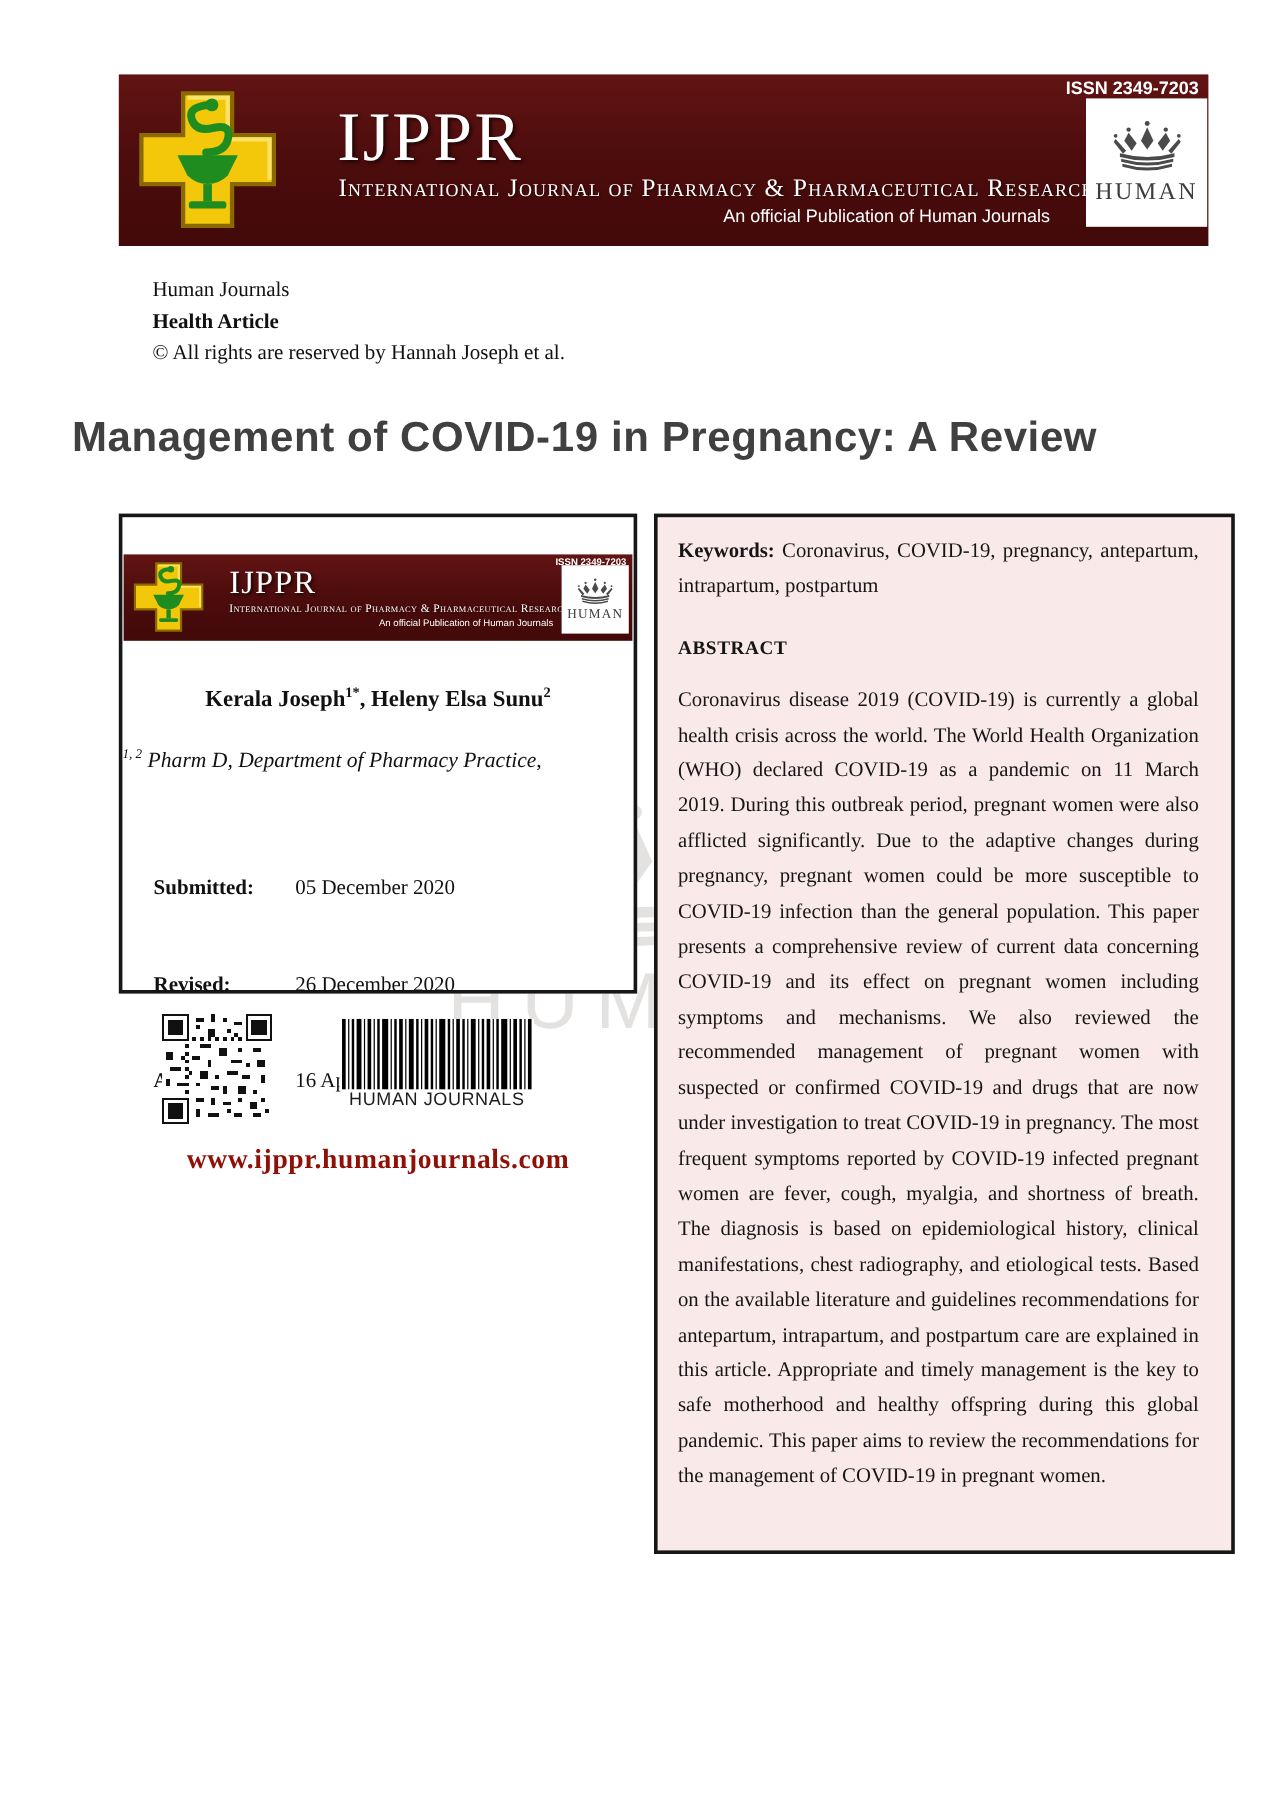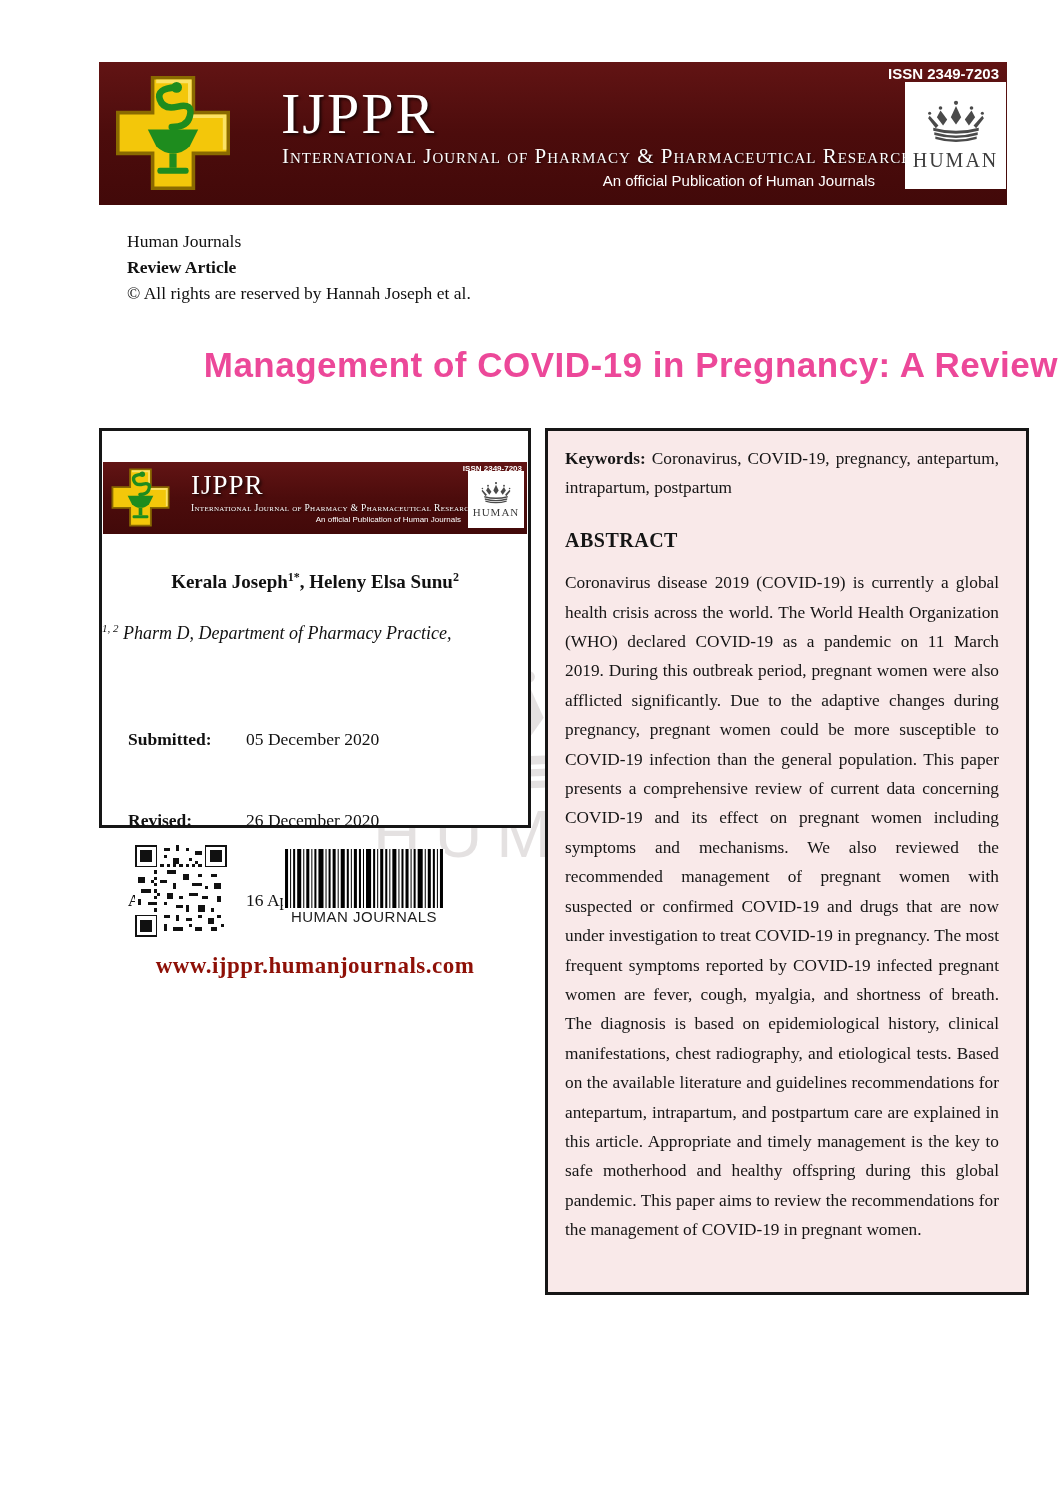--- a/index.html
+++ b/index.html
@@ -28,22 +28,22 @@
   .banner-main .human-box { right:1px; top:20px; width:101px; height:107px; }
   .banner-main .human-box svg { width:62px; height:48px; }
   .human-word { font-family:"Liberation Serif", serif; color:#3d3d3d; letter-spacing:2px; }
   .banner-main .human-word { font-size:20px; margin-top:2px; }
 
   
   .meta { position:absolute; left:127px; top:228px; font-size:17.5px; line-height:26px; z-index:2; }
   .meta .bold { font-weight:bold; }
 
   
-  .page-title { position:absolute; left:60px; right:0; top:345px; text-align:right; z-index:2;
-    font-family:"Liberation Sans", sans-serif; font-weight:700; font-size:35px; color:#ec4899; letter-spacing:0.5px; }
+  .page-title { position:absolute; left:60px; right:0; top:345px; text-align:left; z-index:2;
+    font-family:"Liberation Sans", sans-serif; font-weight:700; font-size:35px; color:#404040; letter-spacing:0.5px; }
 
   
   .author-card { position:absolute; left:99px; top:428px; width:432px; height:400px; background:#fff; border:3px solid #161616; z-index:2; }
   .banner-mini { position:relative; margin:31px 1px 0 1px; height:72px; }
   .banner-mini .issn { top:2px; right:5px; font-size:8px; }
   .banner-mini .cross-logo { left:7px; top:5px; width:61px; height:61px; }
   .banner-mini .acronym { position:absolute; left:88px; top:8px; font-size:27px; letter-spacing:1px; }
   .banner-mini .subtitle { position:absolute; left:88px; top:40px; font-size:9.6px; letter-spacing:.3px; }
   .banner-mini .tagline { position:absolute; right:66px; top:53px; font-size:8px; }
   .banner-mini .human-box { right:3px; top:9px; width:56px; height:57px; }
@@ -62,21 +62,21 @@
   .barcode-wrap { position:absolute; left:283px; top:849px; width:162px; text-align:center; z-index:2; }
   .barcode-wrap svg { width:162px; height:59px; display:block; background:#fff; }
   .barcode-label { font-family:"Liberation Sans", sans-serif; font-size:15px; letter-spacing:.5px; color:#1c1c1c; margin-top:0px; white-space:nowrap; }
   .site-url { position:absolute; left:99px; top:953px; width:432px; text-align:center; z-index:2;
     font-weight:bold; font-size:23px; color:#8e1007; letter-spacing:.5px; }
 
   
   .abstract-card { position:absolute; left:545px; top:428px; width:484px; height:867px; background:#f9e9e9; border:3px solid #161616; z-index:2;
     padding:13px 27px 10px 17px; font-size:17.3px; line-height:29.4px; text-align:justify; color:#151515; overflow:hidden; }
   .kw-label, .abs-head { font-weight:bold; }
-  .abs-head { margin-top:23px; font-size:20px; text-align:left; letter-spacing:.5px; }
+  .abs-head { margin-top:23px; font-size:16px; text-align:left; letter-spacing:.5px; }
   .abs-body { margin-top:13px; }
 </style>
 </head>
 <body>
 
 <svg width="0" height="0" style="position:absolute">
   <defs>
     <g id="cross-sym">
       <path d="M33 4 H67 V33 H96 V67 H67 V96 H33 V67 H4 V33 H33 Z" fill="#f3c70a" stroke="#8a6a00" stroke-width="3"></path>
       <path d="M36 7 H64 V36 H93 V64" fill="none" stroke="#fde97a" stroke-width="3" opacity=".8"></path>
@@ -122,21 +122,21 @@
   <div class="human-box">
     <svg viewBox="0 0 120 90">
         <use href="#crown-sym" fill="#4a4a4a"></use>
       </svg>
     <div class="human-word">HUMAN</div>
   </div>
 </div>
 
 <div class="meta">
   <div>Human Journals</div>
-  <div class="bold">Review Article</div>
+  <div class="bold">Health Article</div>
   <div>© All rights are reserved by Hannah Joseph et al.</div>
 </div>
 
 <h1 class="page-title">Management of COVID-19 in Pregnancy: A Review</h1>
 
 <div class="author-card">
   <div class="banner banner-mini">
     <div class="issn">ISSN 2349-7203</div>
     <svg class="cross-logo" viewBox="0 0 100 100">
         <use href="#cross-sym"></use>

